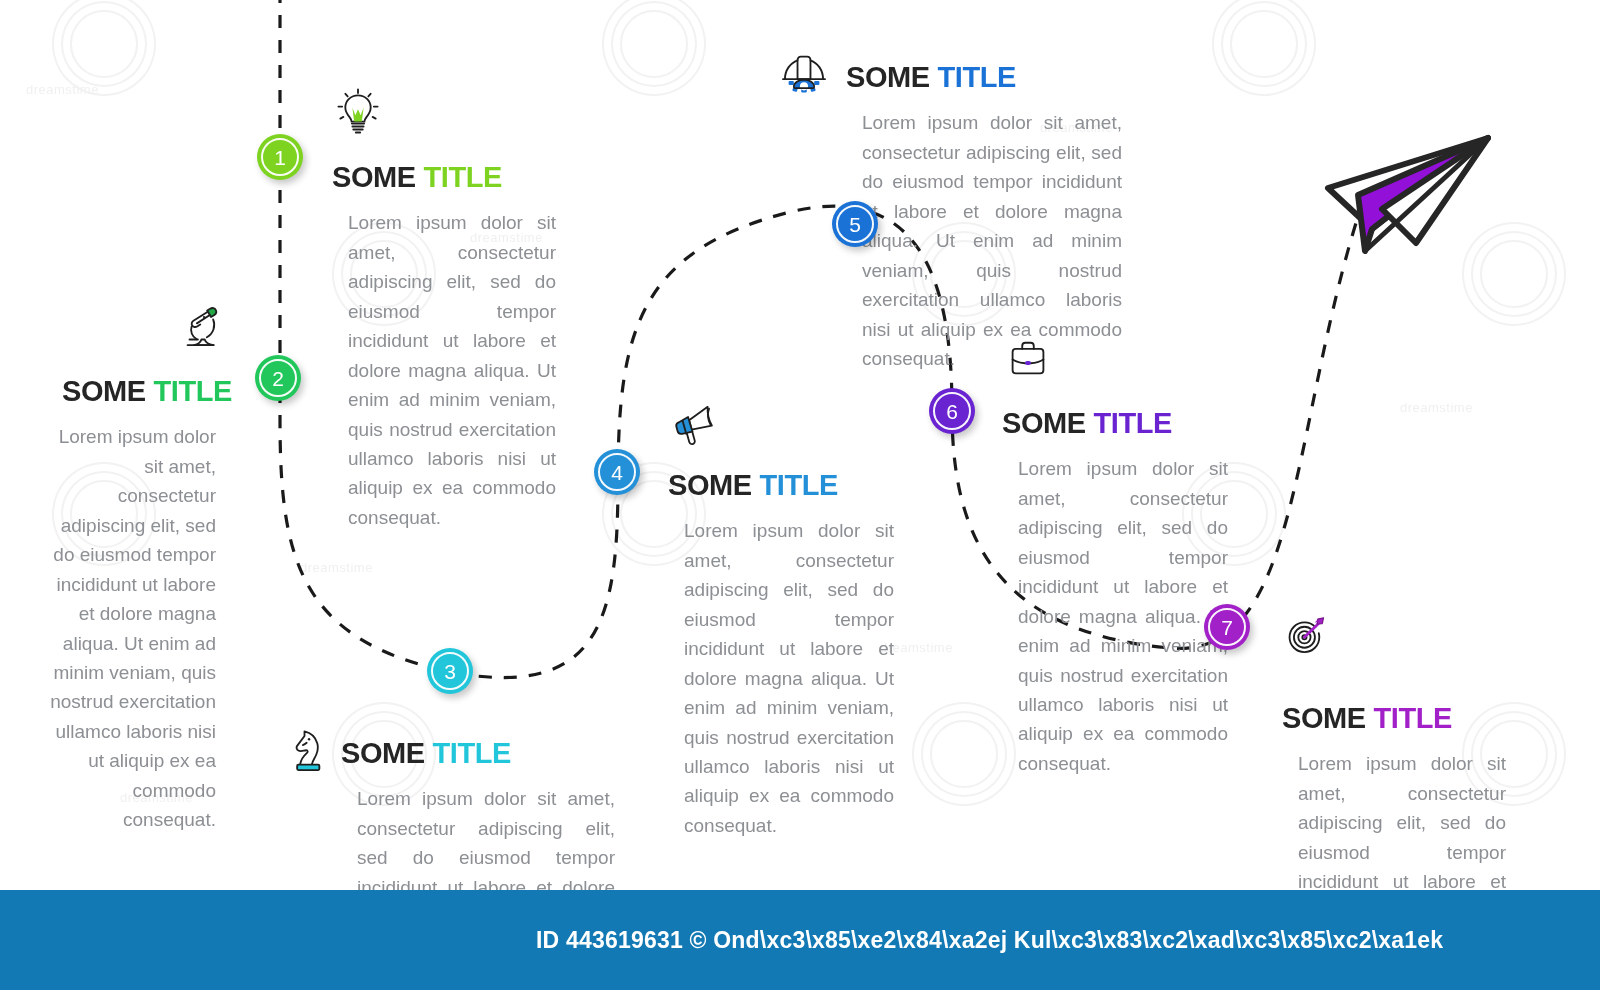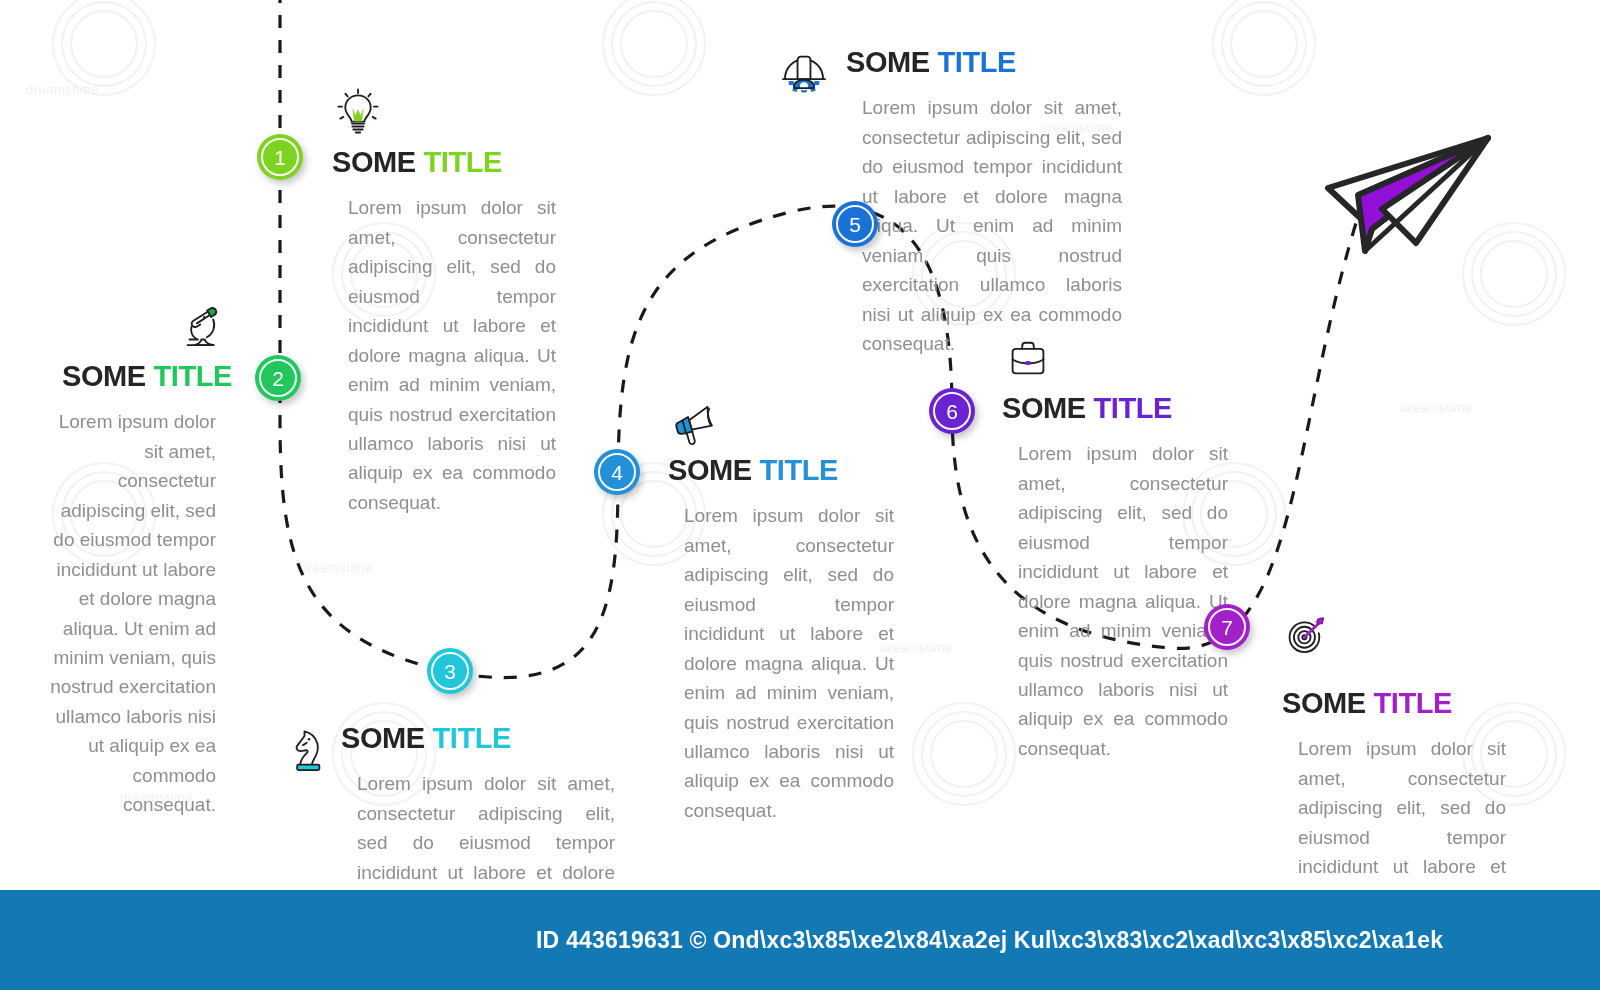--- a/index.html
+++ b/index.html
@@ -85,21 +85,21 @@
   .block {
     position: absolute;
     z-index: 4;
   }
   .block .title {
     font-size: 29px;
     font-weight: bold;
     letter-spacing: -0.4px;
     line-height: 1.05;
     white-space: nowrap;
-    margin: 1px 0 5px 0;
+    margin: 16px 0 5px 0;
     font-family: "Liberation Sans", sans-serif;
   }
   .block .title .dark { color: #252525; }
   .block .desc {
     font-size: 19px;
     line-height: 1.55;
     color: #8c8f93;
     text-align: justify;
     margin: 16px;
     font-family: "Liberation Sans", sans-serif;

